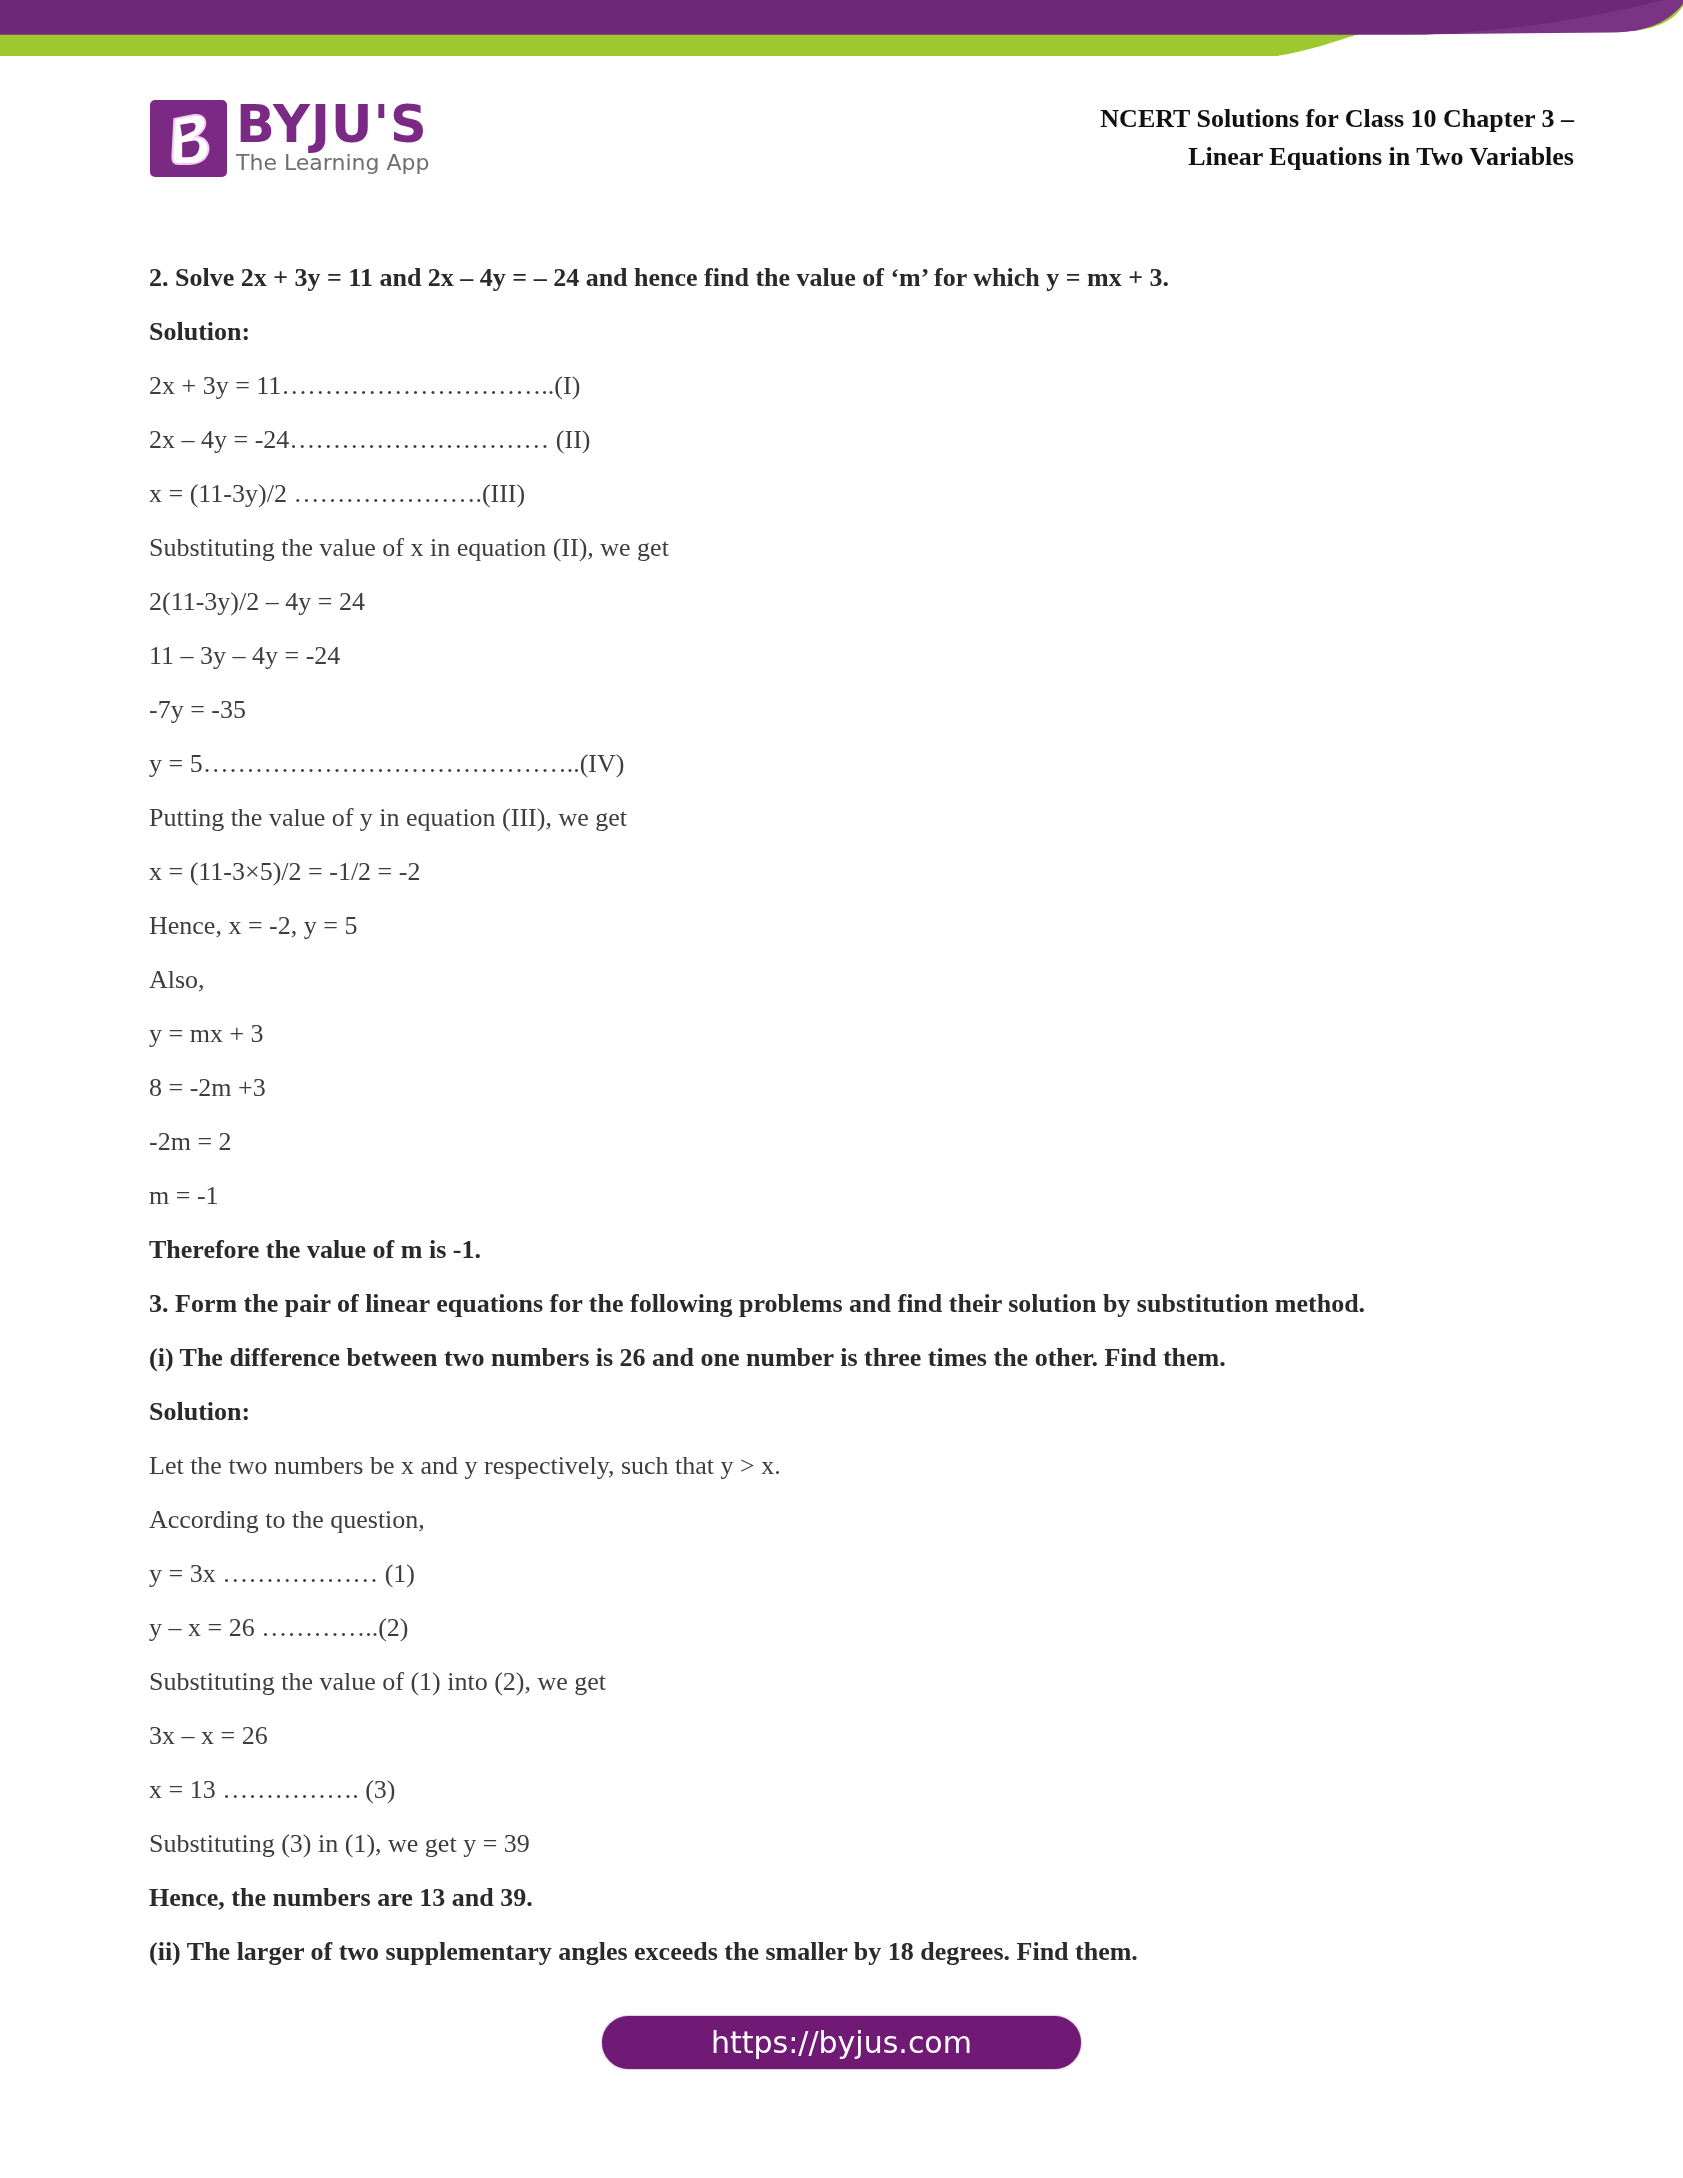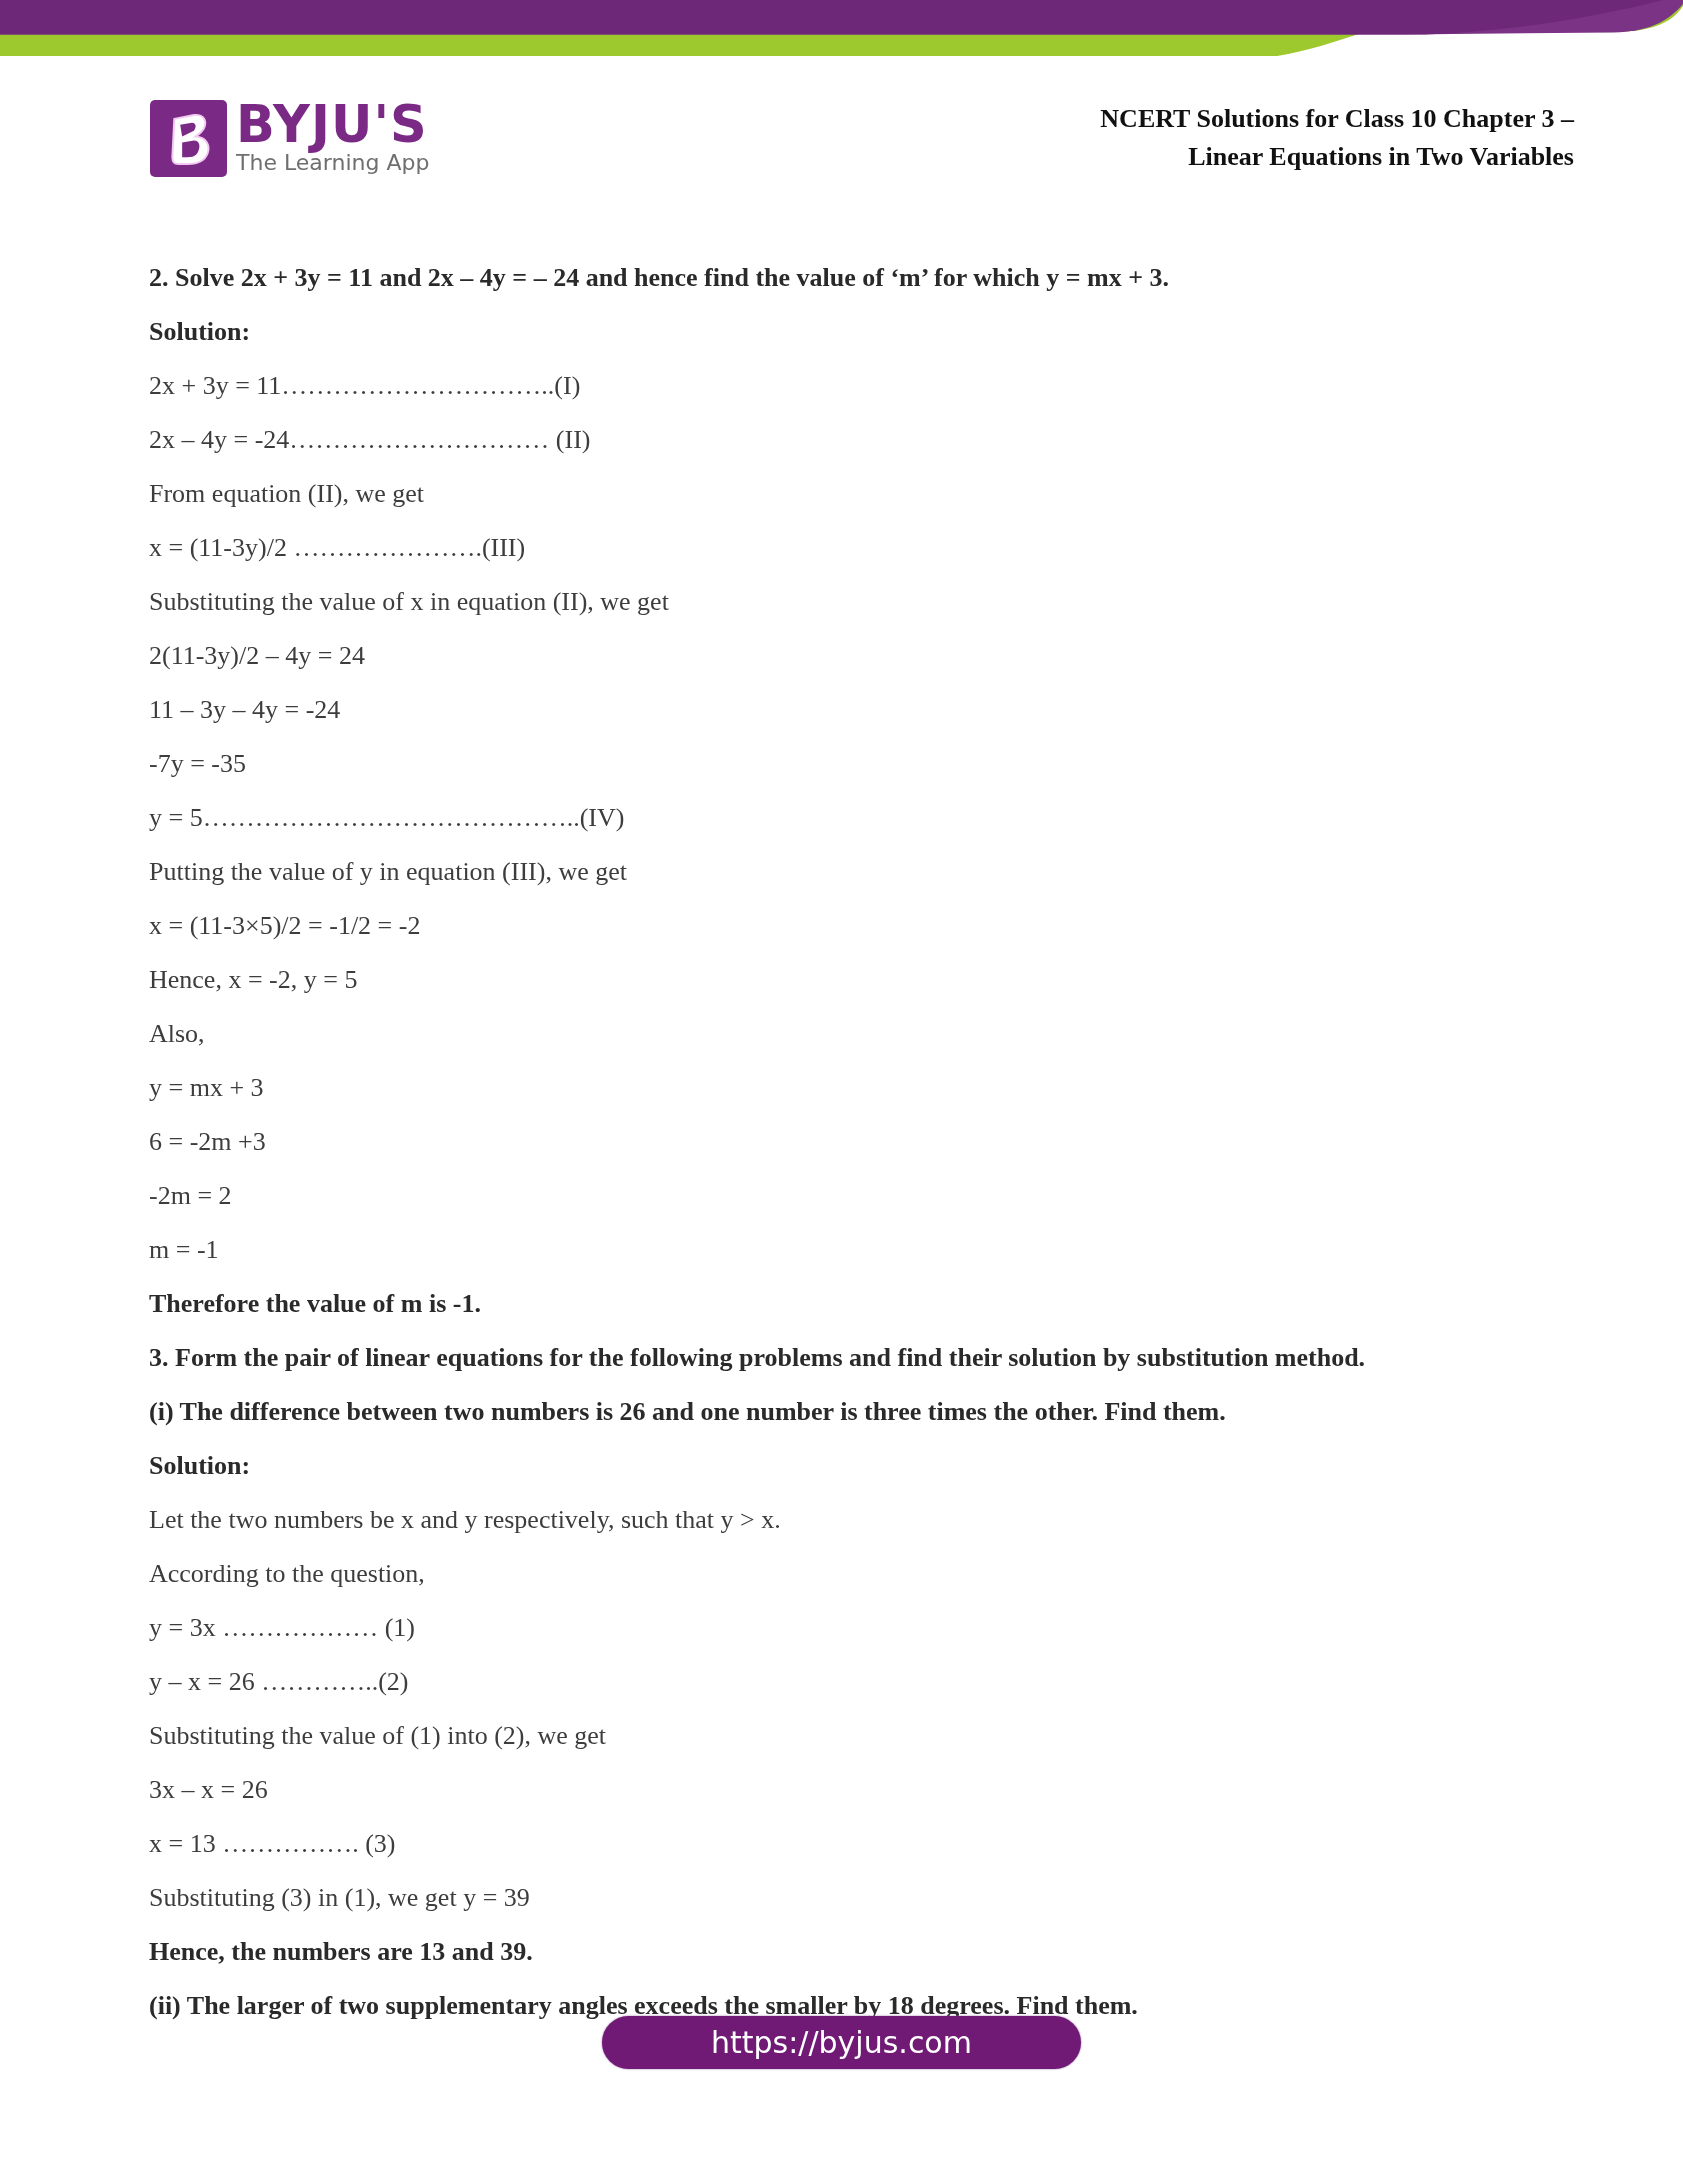--- a/index.html
+++ b/index.html
@@ -123,33 +123,32 @@
 <div class="doc-header">
   <div>NCERT Solutions for Class 10 Chapter 3 –</div>
   <div>Linear Equations in Two Variables</div>
 </div>
 
 <div class="content">
   <div class="line bold">2. Solve 2x + 3y = 11 and 2x – 4y = – 24 and hence find the value of ‘m’ for which y = mx + 3.</div>
   <div class="line bold">Solution:</div>
   <div class="line">2x + 3y = 11…………………………..(I)</div>
   <div class="line">2x – 4y = -24………………………… (II)</div>
-  <div class="line">From equation (II), we get</div>
   <div class="line">x = (11-3y)/2 ………………….(III)</div>
   <div class="line">Substituting the value of x in equation (II), we get</div>
   <div class="line">2(11-3y)/2 – 4y = 24</div>
   <div class="line">11 – 3y – 4y = -24</div>
   <div class="line">-7y = -35</div>
   <div class="line">y = 5……………………………………..(IV)</div>
   <div class="line">Putting the value of y in equation (III), we get</div>
   <div class="line">x = (11-3×5)/2 = -1/2 = -2</div>
   <div class="line">Hence, x = -2, y = 5</div>
   <div class="line">Also,</div>
   <div class="line">y = mx + 3</div>
-  <div class="line">6 = -2m +3</div>
+  <div class="line">8 = -2m +3</div>
   <div class="line">-2m = 2</div>
   <div class="line">m = -1</div>
   <div class="line bold">Therefore the value of m is -1.</div>
   <div class="line bold">3. Form the pair of linear equations for the following problems and find their solution by substitution method.</div>
   <div class="line bold">(i) The difference between two numbers is 26 and one number is three times the other. Find them.</div>
   <div class="line bold">Solution:</div>
   <div class="line">Let the two numbers be x and y respectively, such that y &gt; x.</div>
   <div class="line">According to the question,</div>
   <div class="line">y = 3x ……………… (1)</div>
   <div class="line">y – x = 26 …………..(2)</div>

